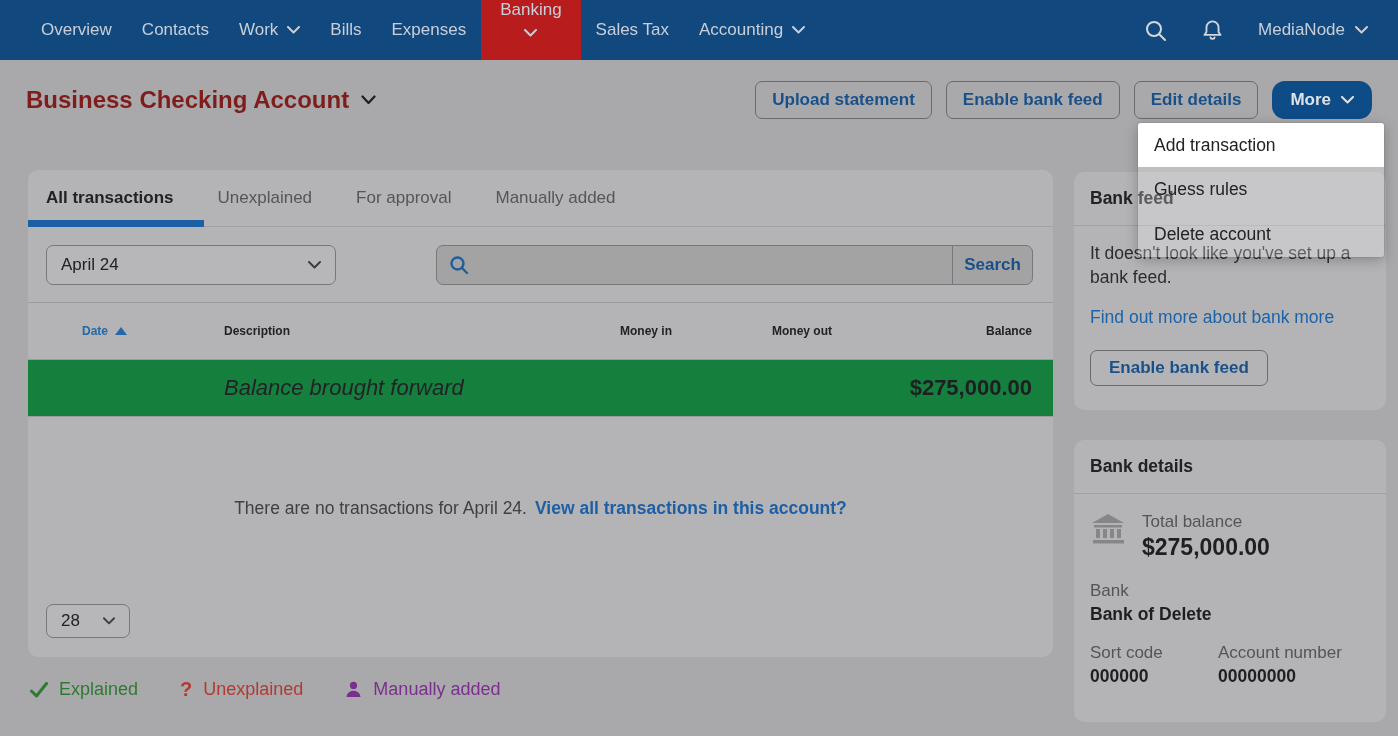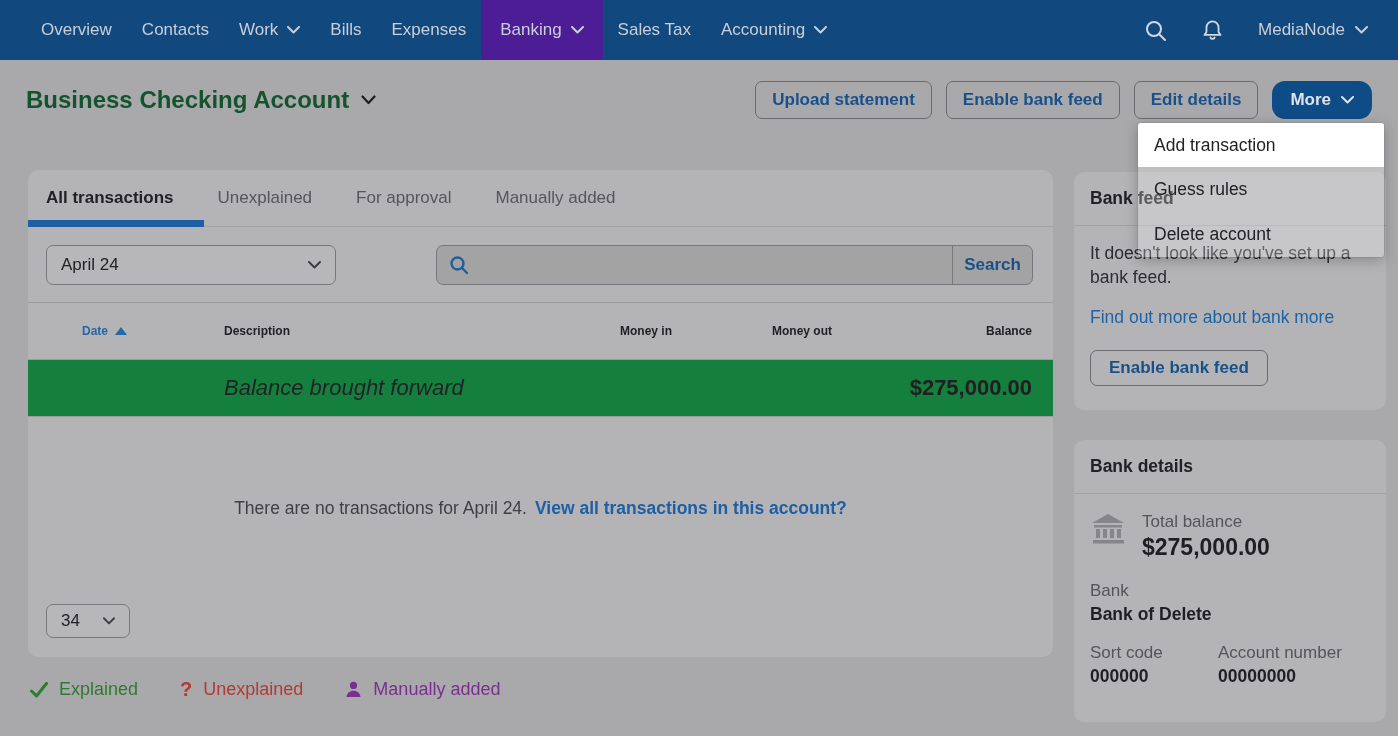--- a/index.html
+++ b/index.html
@@ -15,31 +15,31 @@
 
   
   .nav {
     position:absolute; top:0; left:0; width:1398px; height:60px;
     background:#11497f; display:flex; align-items:stretch;
     padding:0 26px; color:#c9ced8; font-size:17px;
   }
   .nav-item {
     display:flex; align-items:center; gap:9px; padding:0 15px; cursor:pointer; white-space:nowrap;
   }
-  .nav-item.active { background:#4c1d95; padding:0 19px; }
+  .nav-item.active { background:#b91c1c; padding:0 19px;flex-direction:column; }
   .nav-right { margin-left:auto; display:flex; align-items:center; gap:14px; }
   .nav-iconbtn { display:flex; align-items:center; padding:0 10px; color:#d3d7df; cursor:pointer; height:100%; }
   .nav-user { display:flex; align-items:center; gap:10px; padding:0 4px 0 10px; cursor:pointer; }
 
   
   .page-header {
     position:absolute; top:60px; left:0; width:1398px; height:80px;
     display:flex; align-items:center; padding:0 26px;
   }
-  .page-title { display:flex; align-items:center; gap:12px; font-size:24px; font-weight:bold; color:#14532d; cursor:pointer; }
+  .page-title { display:flex; align-items:center; gap:12px; font-size:24px; font-weight:bold; color:#7f1d1d; cursor:pointer; }
   .header-actions { margin-left:auto; display:flex; align-items:center; gap:14px; }
   .btn-outline {
     height:38px; padding:0 16px; border:1.5px solid #6a6b6f; border-radius:7px;
     background:transparent; color:#1a5089; font-weight:bold; font-size:17px;
     font-family:"Liberation Sans",sans-serif; cursor:pointer; display:flex; align-items:center;
   }
   .btn-solid {
     height:38px; padding:0 18px; border:none; border-radius:13px;
     background:#0e4c88; color:#dfe3e9; font-weight:bold; font-size:17px;
     font-family:"Liberation Sans",sans-serif; cursor:pointer; display:flex; align-items:center; gap:10px;
@@ -251,21 +251,21 @@
     <span class="num bbf-balance">$275,000.00</span>
   </div>
 
   <div class="empty-area">
     <span>There are no transactions for April 24.</span>
     <span class="empty-link">View all transactions in this account?</span>
   </div>
 
   <div class="pager-row">
     <div class="select-ctl pagesize-select">
-      <span>34</span>
+      <span>28</span>
       <svg class="chev" width="12" height="8" viewBox="0 0 13 8">
           <path d="M1 1l5.5 5.5L12 1" stroke="currentColor" stroke-width="2" fill="none" stroke-linecap="round" stroke-linejoin="round"></path>
         </svg>
     </div>
   </div>
 </div>
 
 <div class="legend">
   <div class="legend-item green">
     <svg width="18" height="16" viewBox="0 0 18 16">

